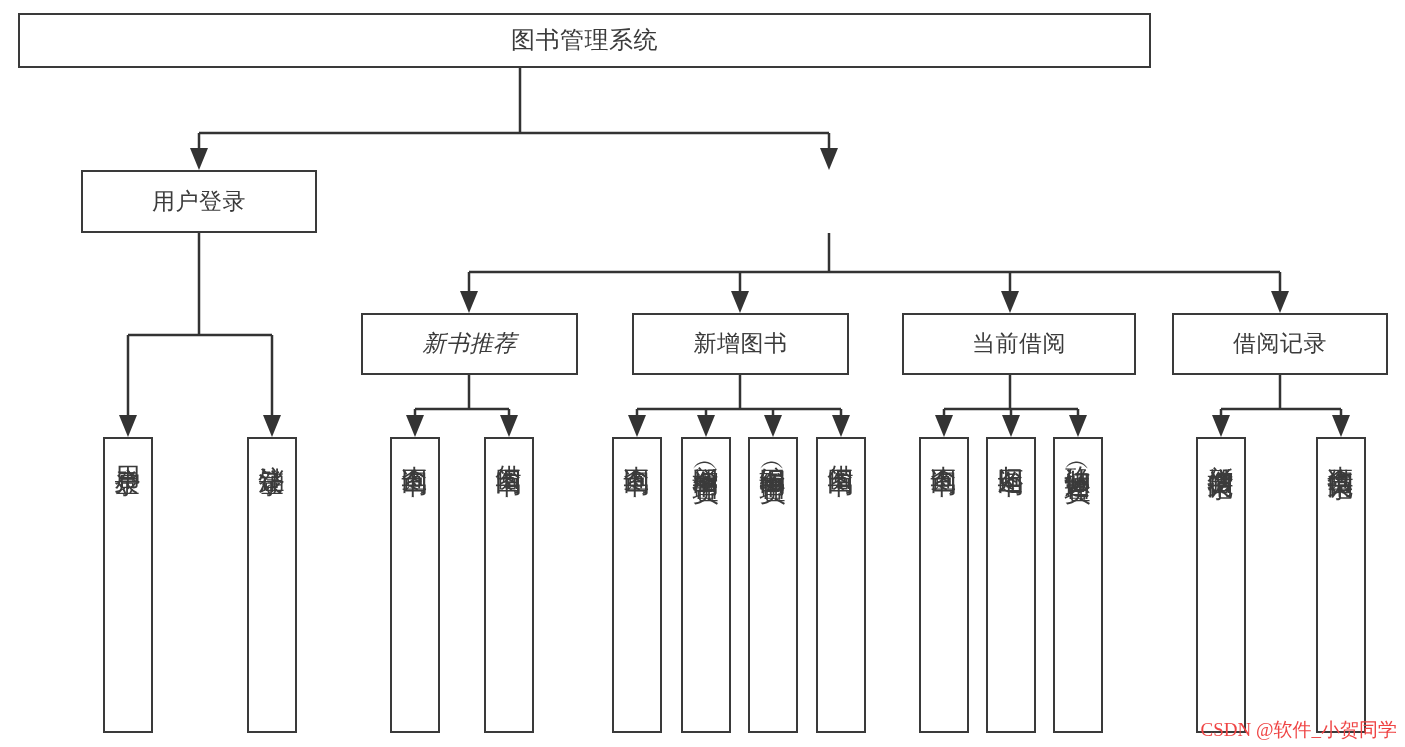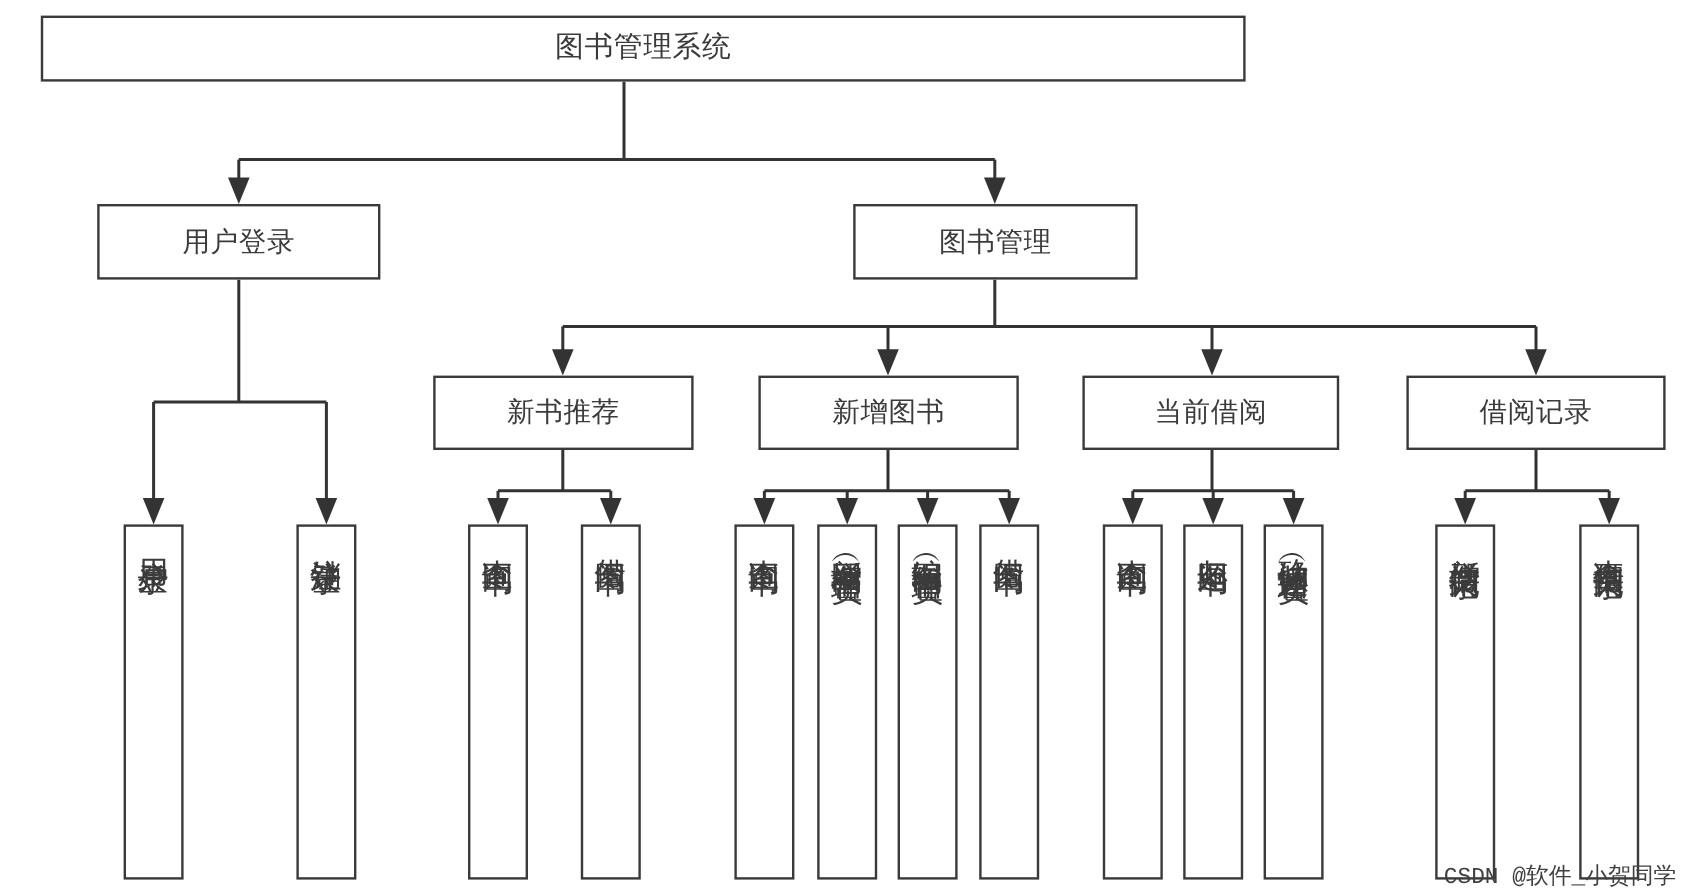--- a/index.html
+++ b/index.html
@@ -73,22 +73,22 @@
     fill: none;
   }
   svg#connectors polygon {
     fill: #333333;
   }
   #watermark {
     position: absolute;
     right: 8px;
     bottom: 4px;
     font-size: 19px;
-    color: #404040;
-    font-family: Liberation Mono, monospace;
+    color: #ef4444;
+    font-family: Liberation Serif, serif;
     white-space: nowrap;
     user-select: none;
   }
 </style>
 </head>
 <body>
 
 <div id="diagram-root">
 
   <svg id="connectors" viewBox="0 0 1405 747">
@@ -139,38 +139,35 @@
       <line x1="1078" y1="409" x2="1078" y2="416"></line>
       <polygon points="1069,415 1087,415 1078,437"></polygon>
       <line x1="1280" y1="375" x2="1280" y2="409"></line>
       <line x1="1221" y1="409" x2="1341" y2="409"></line>
       <line x1="1221" y1="409" x2="1221" y2="416"></line>
       <polygon points="1212,415 1230,415 1221,437"></polygon>
       <line x1="1341" y1="409" x2="1341" y2="416"></line>
       <polygon points="1332,415 1350,415 1341,437"></polygon>
     </svg>
 
-  <div class="node-box horizontal root" style="left:18px; top:13px; width:1004px; height:55px;margin-left:16px;">
+  <div class="node-box horizontal root" style="left:18px; top:13px; width:1133px; height:55px;">
     <span class="node-label">图书管理系统</span>
   </div>
 
   <div class="node-box horizontal" style="left:81px; top:170px; width:236px; height:63px;">
     <span class="node-label">用户登录</span>
   </div>
-  <div class="node-box horizontal" style="left:711px; top:170px; width:237px; height:63px;">
-    <span class="node-label">图书管理</span>
-  </div>
-
-  <div class="node-box horizontal" style="left:361px; top:313px; width:217px; height:62px;">
+
+  <div class="node-box horizontal" style="left:361px; top:313px; width:217px; height:62px;font-style:italic;">
     <span class="node-label">新书推荐</span>
   </div>
   <div class="node-box horizontal" style="left:632px; top:313px; width:217px; height:62px;">
     <span class="node-label">新增图书</span>
   </div>
-  <div class="node-box horizontal" style="left:902px; top:313px; width:214px; height:62px;">
+  <div class="node-box horizontal" style="left:902px; top:313px; width:234px; height:62px;">
     <span class="node-label">当前借阅</span>
   </div>
   <div class="node-box horizontal" style="left:1172px; top:313px; width:216px; height:62px;align-items:center;">
     <span class="node-label">借阅记录</span>
   </div>
 
   <div class="node-box vertical" style="left:103px; top:437px; width:50px; height:296px;">
     <span class="node-label">用户登录</span>
   </div>
   <div class="node-box vertical" style="left:247px; top:437px; width:50px; height:296px;">

